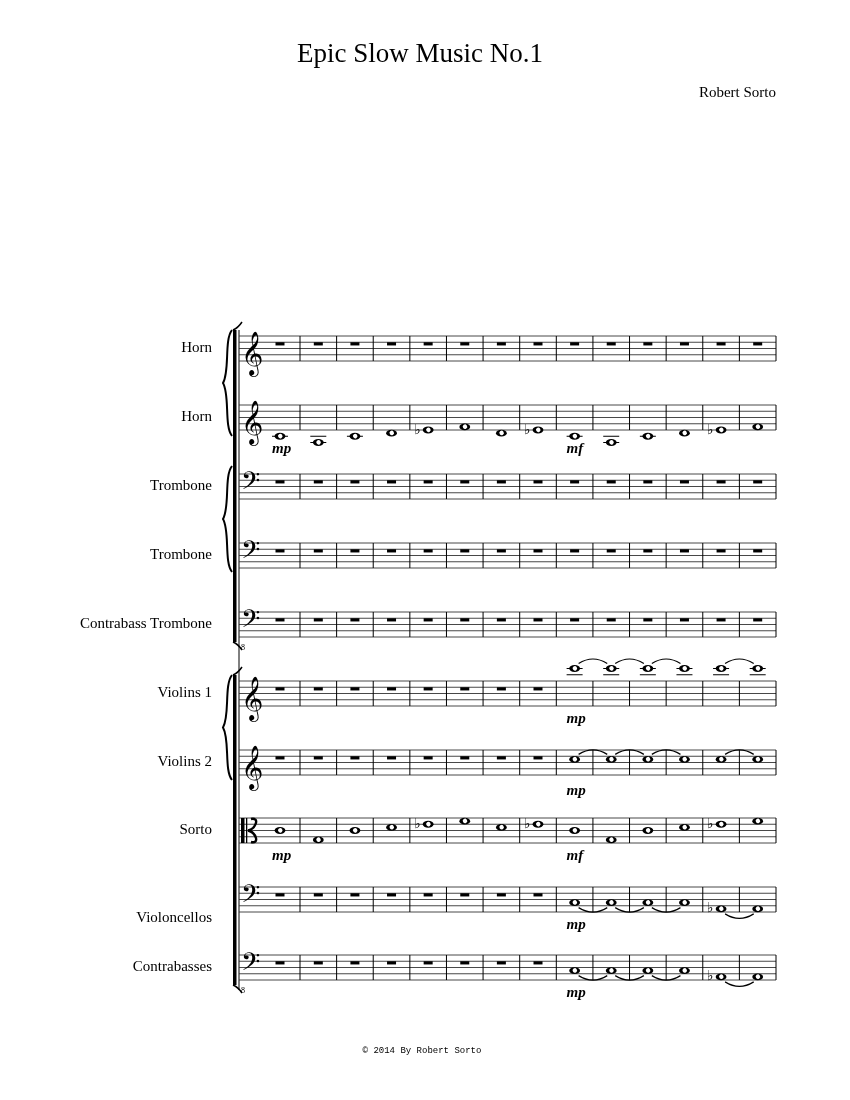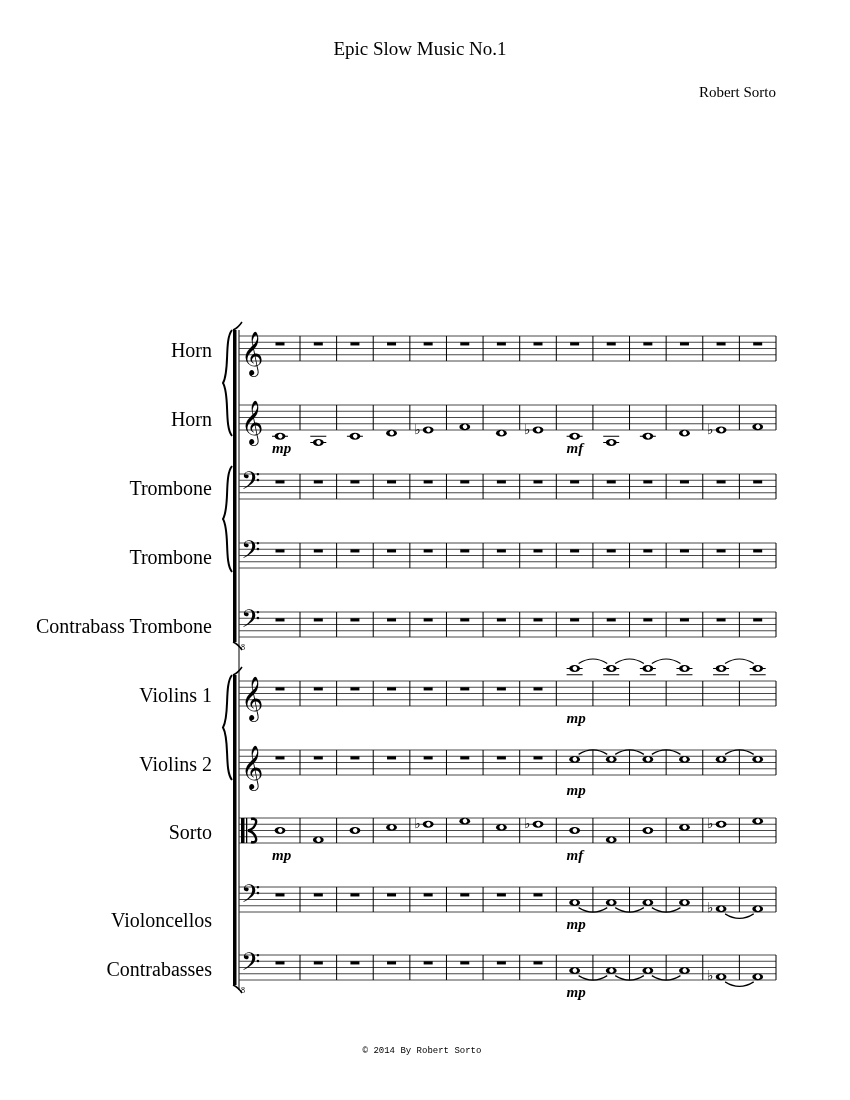--- a/index.html
+++ b/index.html
@@ -1,20 +1,20 @@
 <!DOCTYPE html>
 <html><head>
 <meta charset="utf-8">
 <style>
   html, body { margin: 0; padding: 0; background: #ffffff; }
   body { width: 850px; height: 1100px; position: relative; overflow: hidden; font-family: "Liberation Serif", "DejaVu Serif", serif; color: #000; }
-  .title { position: absolute; top: 38px; left: 0; width: 840px; text-align: center; font-size: 19px; }
+  .title { position: absolute; top: 38px; left: 0; width: 840px; text-align: center; font-size: 27px; }
   .composer { position: absolute; top: 84px; right: 74px; font-size: 15px; margin-left: 27px; }
   .footer { position: absolute; top: 1046px; left: 0; width: 844px; text-align: center; font-size: 9px; font-family: Liberation Mono, monospace; }
-  .label { position: absolute; right: 638px; font-size: 20px; white-space: nowrap; text-align: right; }
+  .label { position: absolute; right: 638px; font-size: 15px; white-space: nowrap; text-align: right; }
   svg.score { position: absolute; left: 0; top: 0; }
 </style>
 </head>
 <body>
 
 <div class="title">Epic Slow Music No.1</div>
 <div class="composer">Robert Sorto</div>
 
 <div id="labels">
     <div class="label" style="top: 338.5px;">Horn</div>

